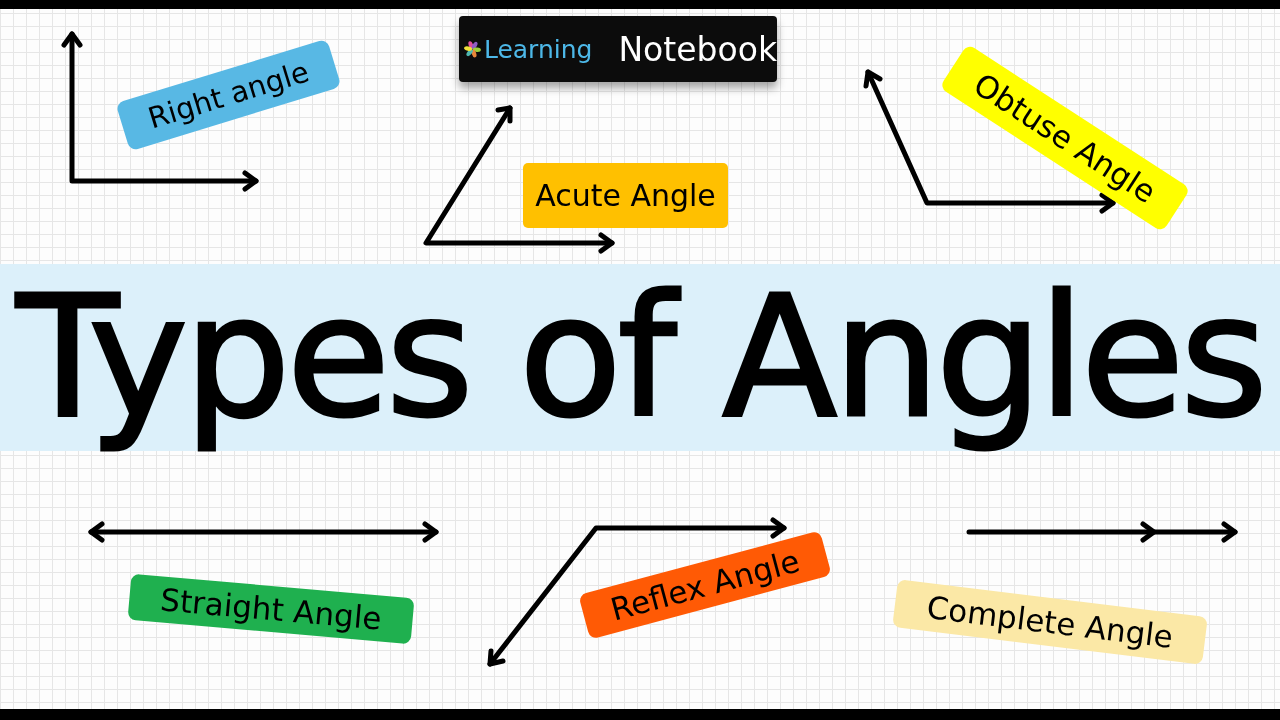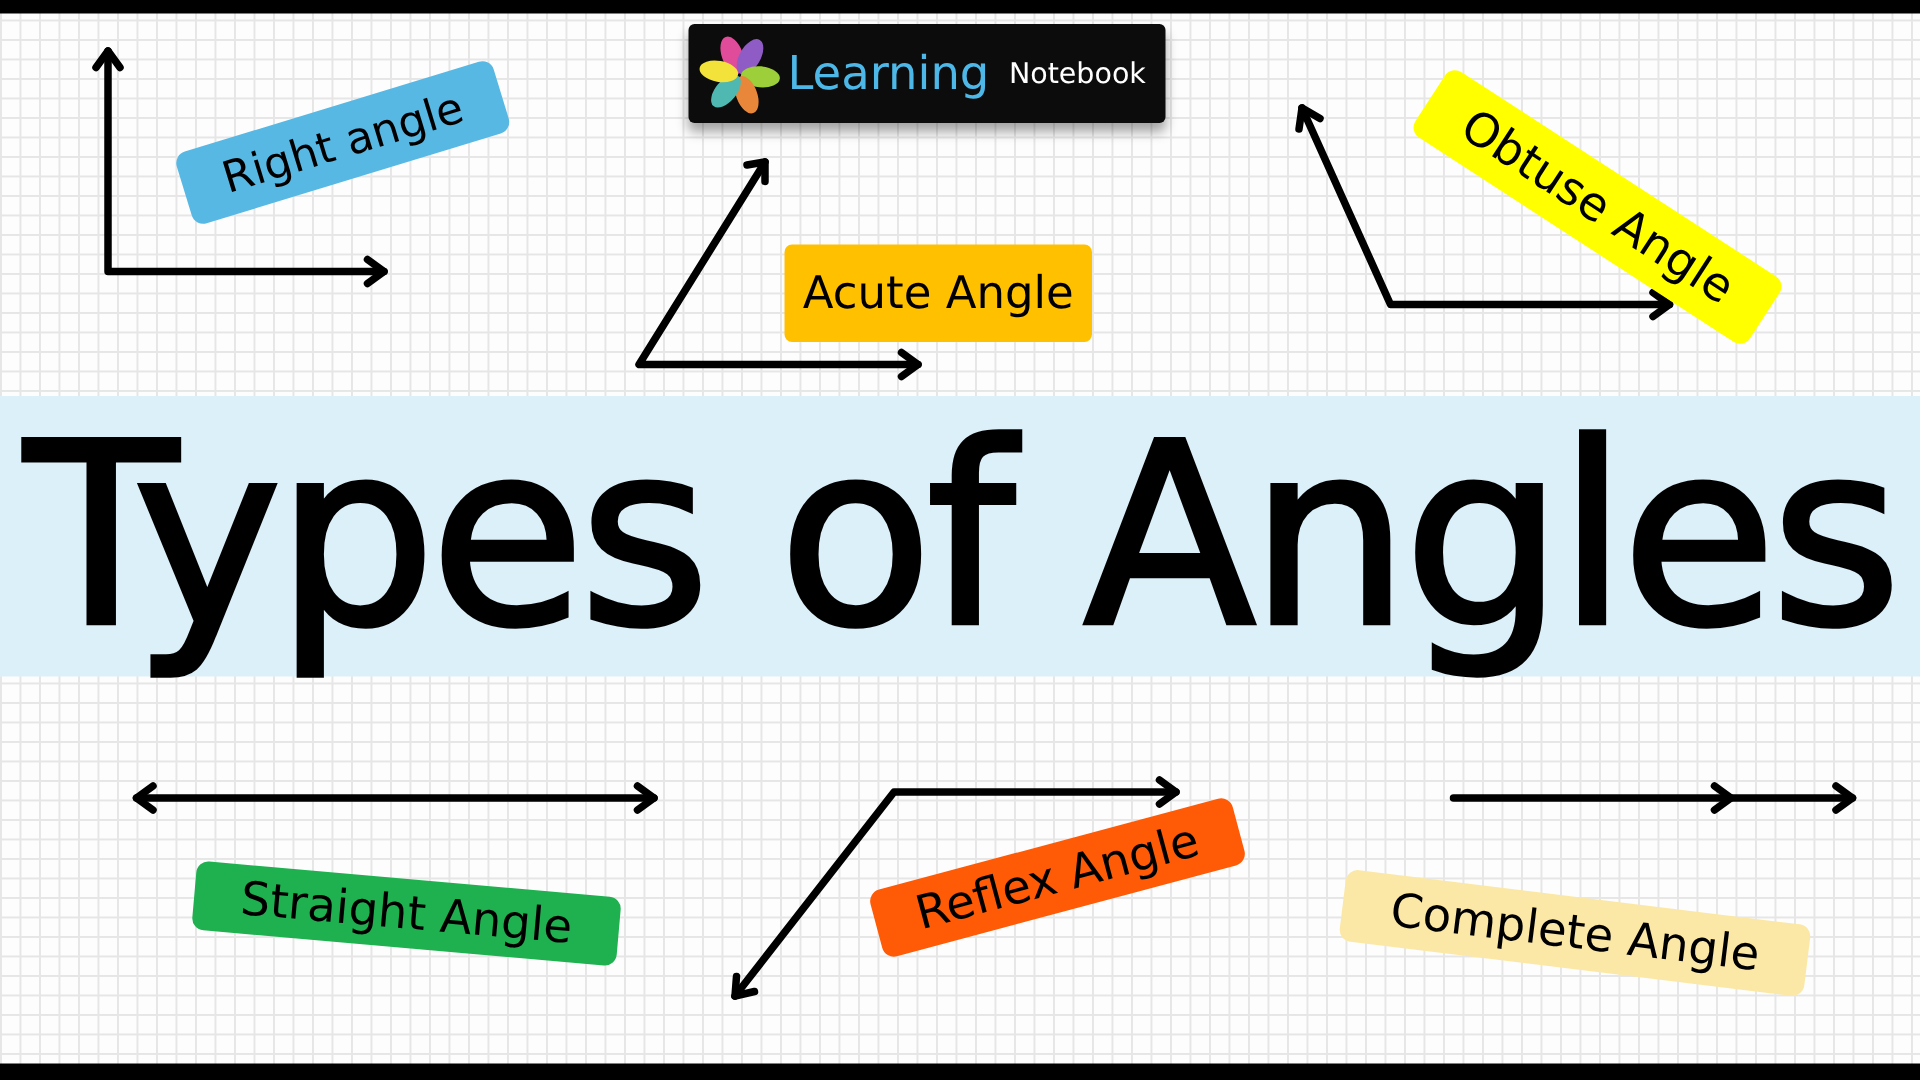--- a/index.html
+++ b/index.html
@@ -24,22 +24,22 @@
     -webkit-text-stroke:3px #000;
   }
 
   .logo {
     position:absolute; left:459px; top:16px; width:318px; height:66px;
     background:#0c0c0c; border-radius:4px;
     box-shadow:0 6px 8px rgba(0,0,0,0.35);
     display:flex; align-items:center;
   }
   .logo .flower { width:60px; height:60px; margin-left:4px; }
-  .logo .word1 { color:#4db8e8; font-size:31px; font-family:"DejaVu Sans", sans-serif; margin-left:2px; }
-  .logo .word2 { color:#ffffff; font-size:19px; font-family:"DejaVu Sans", sans-serif; margin-left:13px; }
+  .logo .word1 { color:#4db8e8; font-size:25px; font-family:"DejaVu Sans", sans-serif; margin-left:2px; }
+  .logo .word2 { color:#ffffff; font-size:33px; font-family:"DejaVu Sans", sans-serif; margin-left:26px; }
 
   .label {
     position:absolute; font-family:"DejaVu Sans", sans-serif; color:#000;
     font-size:30px; border-radius:8px; padding:0 18px;
     display:flex; align-items:center; justify-content:center;
     white-space:nowrap; transform-origin:center center;
   }
   .lbl-right { left:118px; top:70px; width:185px; height:50px; background:#58b8e4; transform:rotate(-17deg); font-size:29px; }
   .lbl-acute { left:523px; top:163px; width:189px; height:41px; background:#ffc000; border-radius:5px; padding:12px 8px; font-size:30px; }
   .lbl-obtuse { left:932px; top:112px; width:230px; height:52px; background:#ffff00; transform:rotate(33deg); font-size:31px; }

